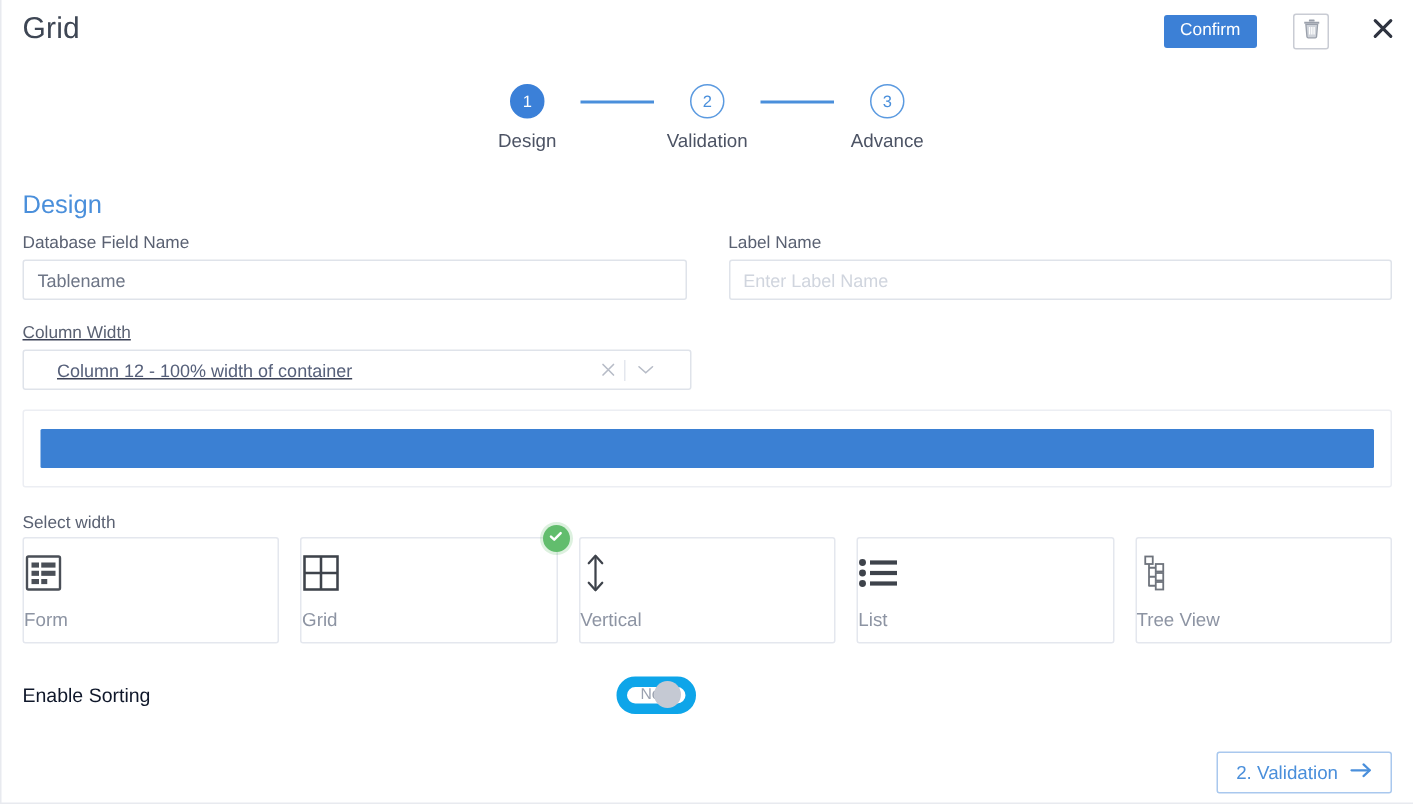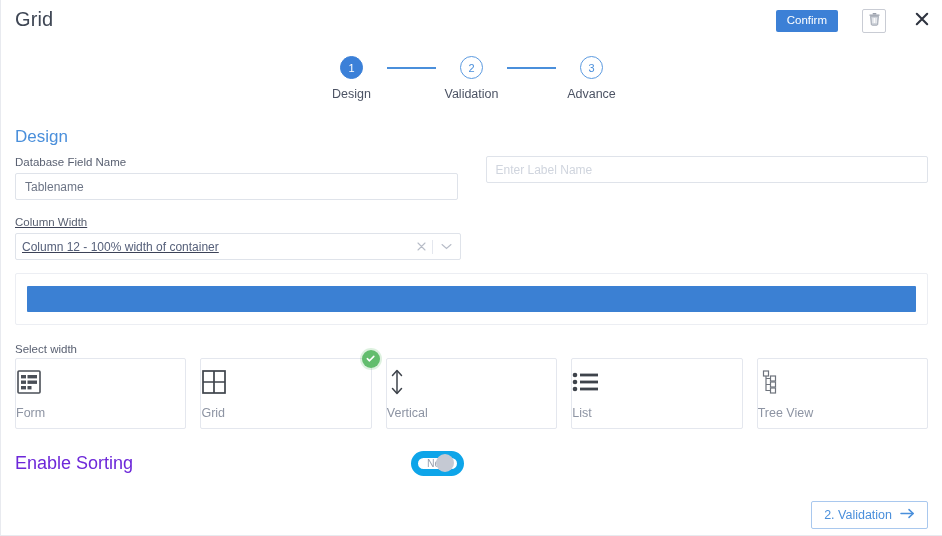--- a/index.html
+++ b/index.html
@@ -172,40 +172,41 @@
   }
   .text-input::placeholder { color: #d0d5de; }
 
   .row-fields {
     position: absolute;
     top: 156px;
     left: 14px;
     right: 14px;
     display: flex;
     gap: 28px;
+    align-items: center;
   }
   .field-col { flex: 1 1 0; min-width: 0; }
 
   
   .select-wrap {
     position: absolute;
     top: 216px;
     left: 14px;
     width: 446px;
     text-decoration: underline;
   }
   .select-box {
     position: relative;
     height: 27px;
     border: 1px solid #dfe3ea;
     border-radius: 2px;
     background: #fff;
     display: flex;
     align-items: center;
-    padding: 0 6px;
+    padding: 0 22px;
     box-sizing: border-box;
     cursor: pointer;
   }
   .select-value {
     font-size: 12px;
     color: #56607a;
     flex: 1;
     white-space: nowrap;
     overflow: hidden;
   }
@@ -309,22 +310,22 @@
   .toggle-row {
     position: absolute;
     left: 14px;
     right: 14px;
     top: 450px;
     height: 26px;
     display: flex;
     align-items: center;
   }
   .toggle-label {
-    font-size: 18px;
-    color: #6d28d9;
+    font-size: 13px;
+    color: #0f172a;
   }
   .toggle {
     position: absolute;
     left: 396px;
     width: 53px;
     height: 25px;
     border: 7px solid #0ea5e9;
     border-radius: 13px;
     background: #fff;
     display: flex;
@@ -425,20 +426,21 @@
   </div>
 
   <div class="section-title">Design</div>
 
   <div class="row-fields">
     <div class="field-col">
       <label class="field-label">Database Field Name</label>
       <input class="text-input" type="text" value="Tablename" style="">
     </div>
     <div class="field-col">
+      <label class="field-label">Label Name</label>
       <input class="text-input" type="text" placeholder="Enter Label Name" style="">
     </div>
   </div>
 
   <div class="select-wrap">
     <label class="field-label">Column Width</label>
     <div class="select-box">
       <span class="select-value">Column 12 - 100% width of container</span>
       <span class="select-clear">
         <svg width="9" height="9" viewBox="0 0 9 9">

